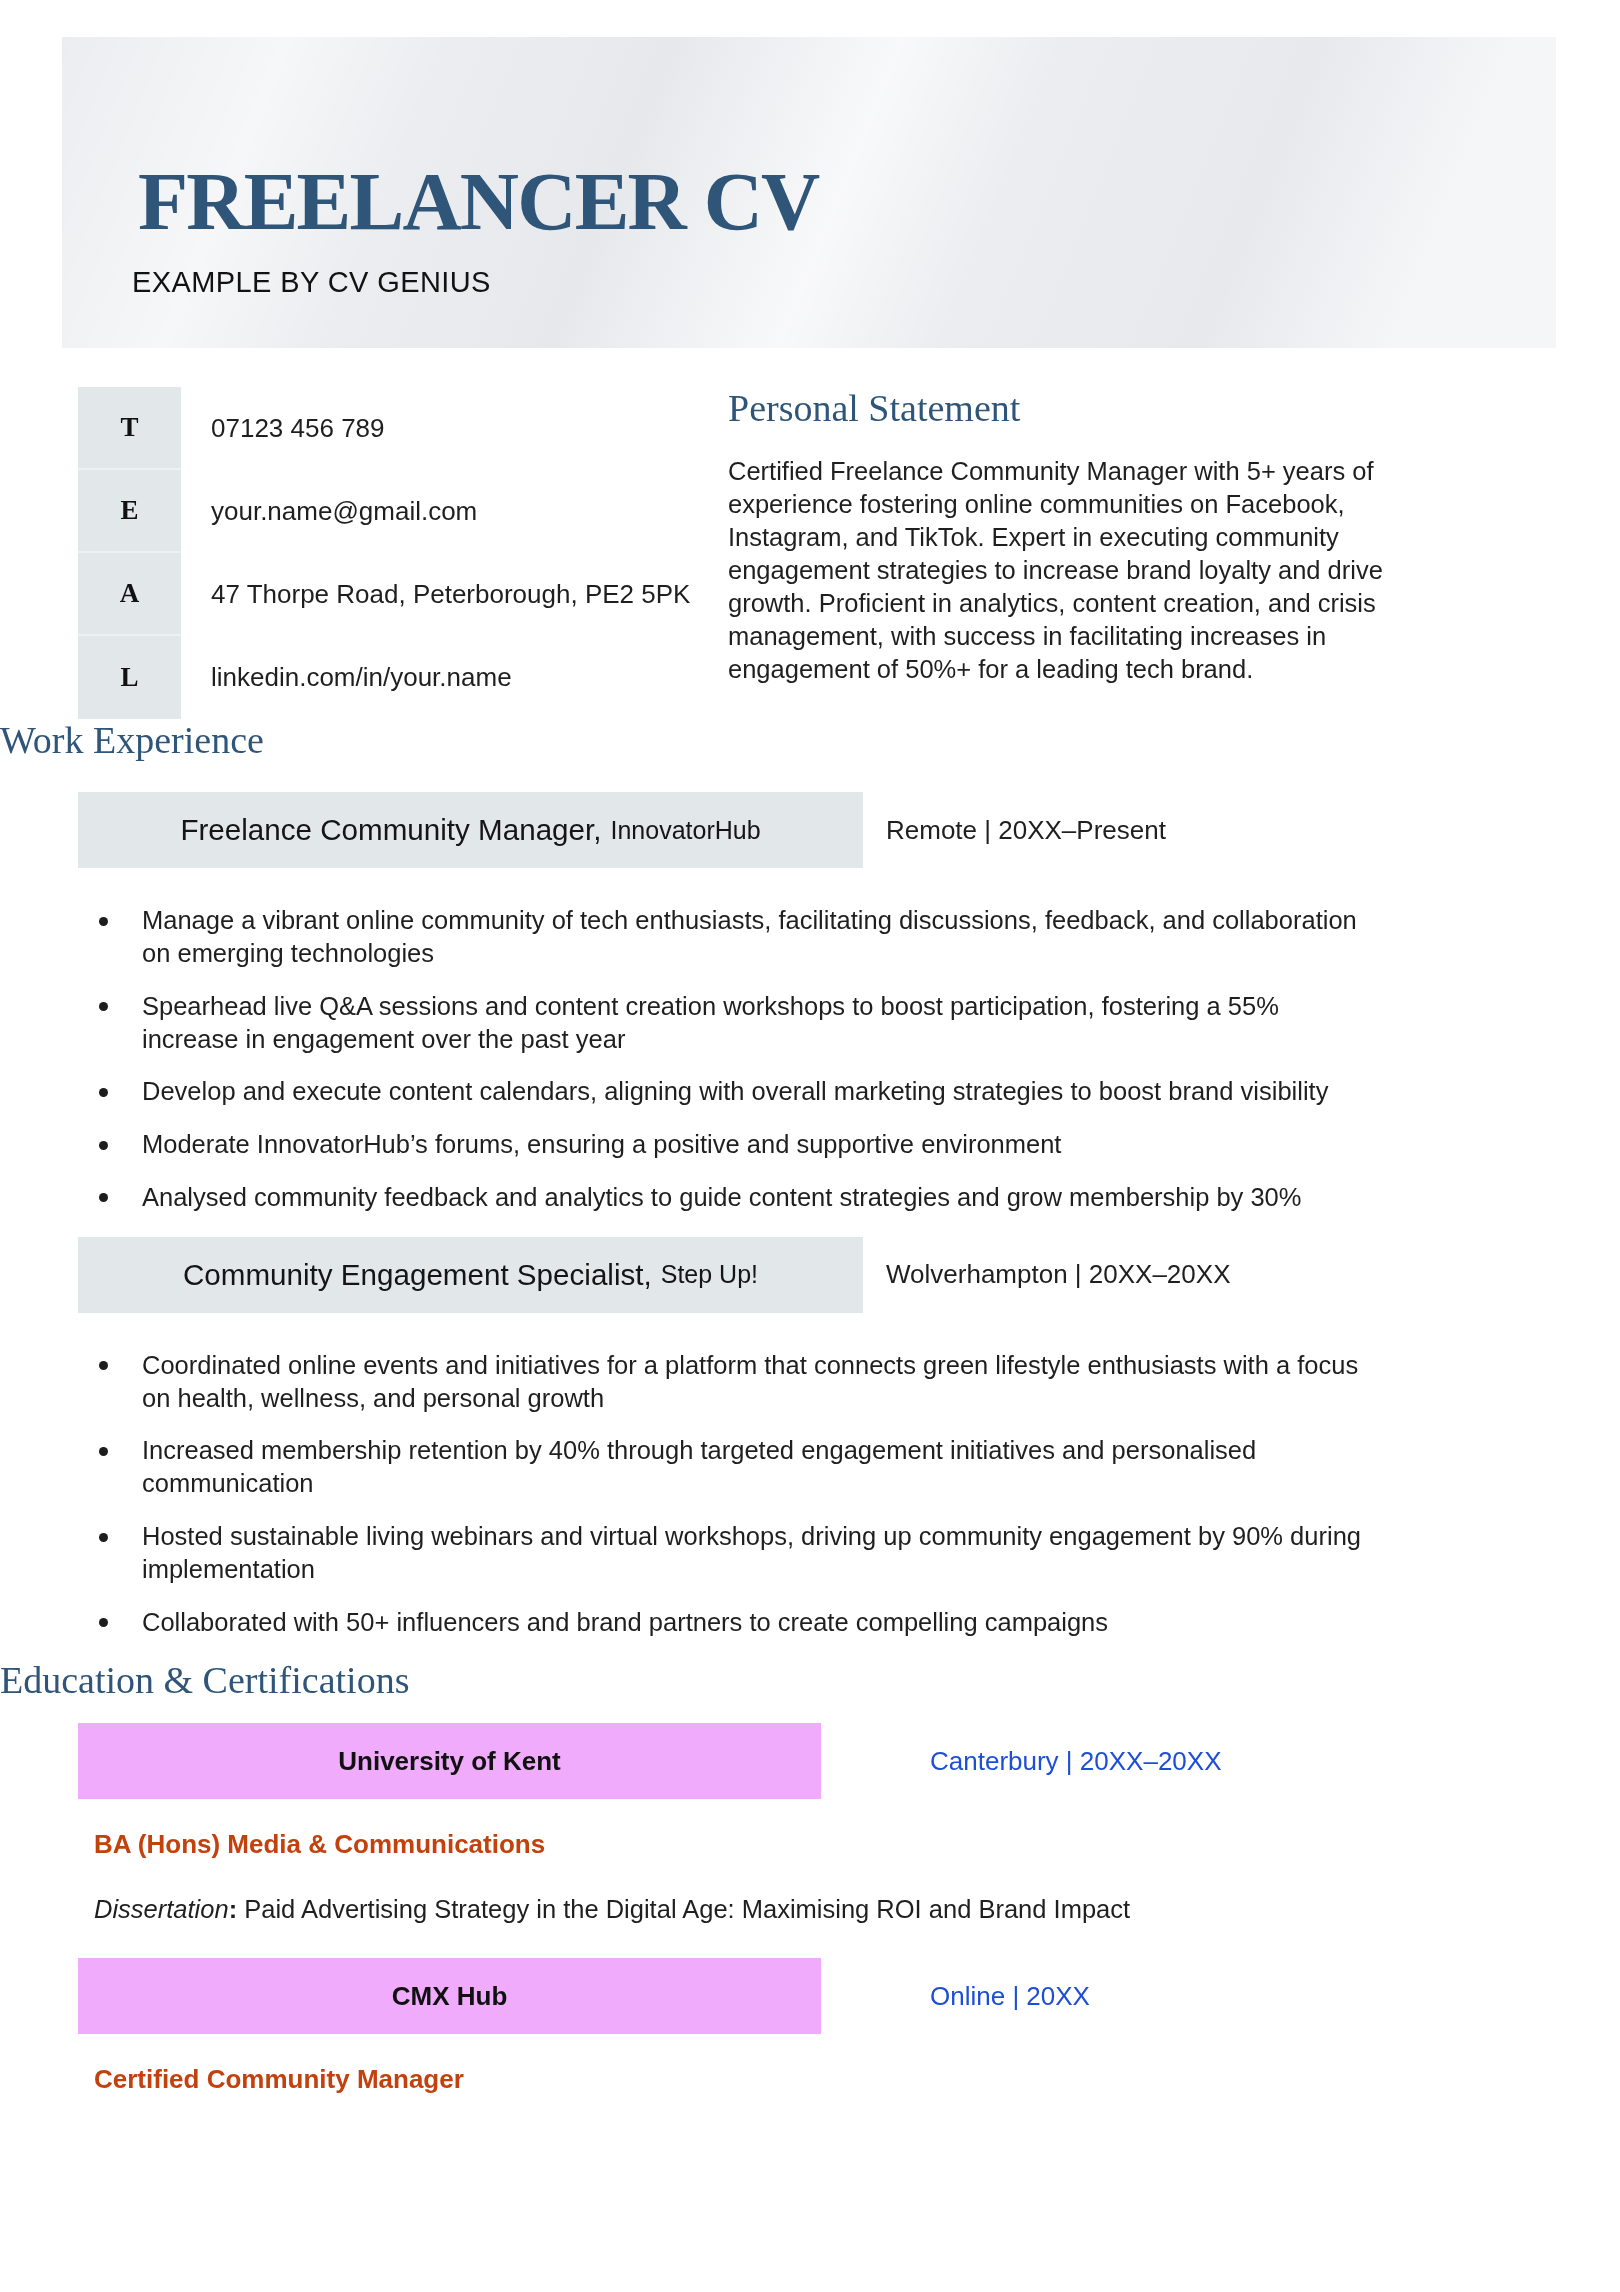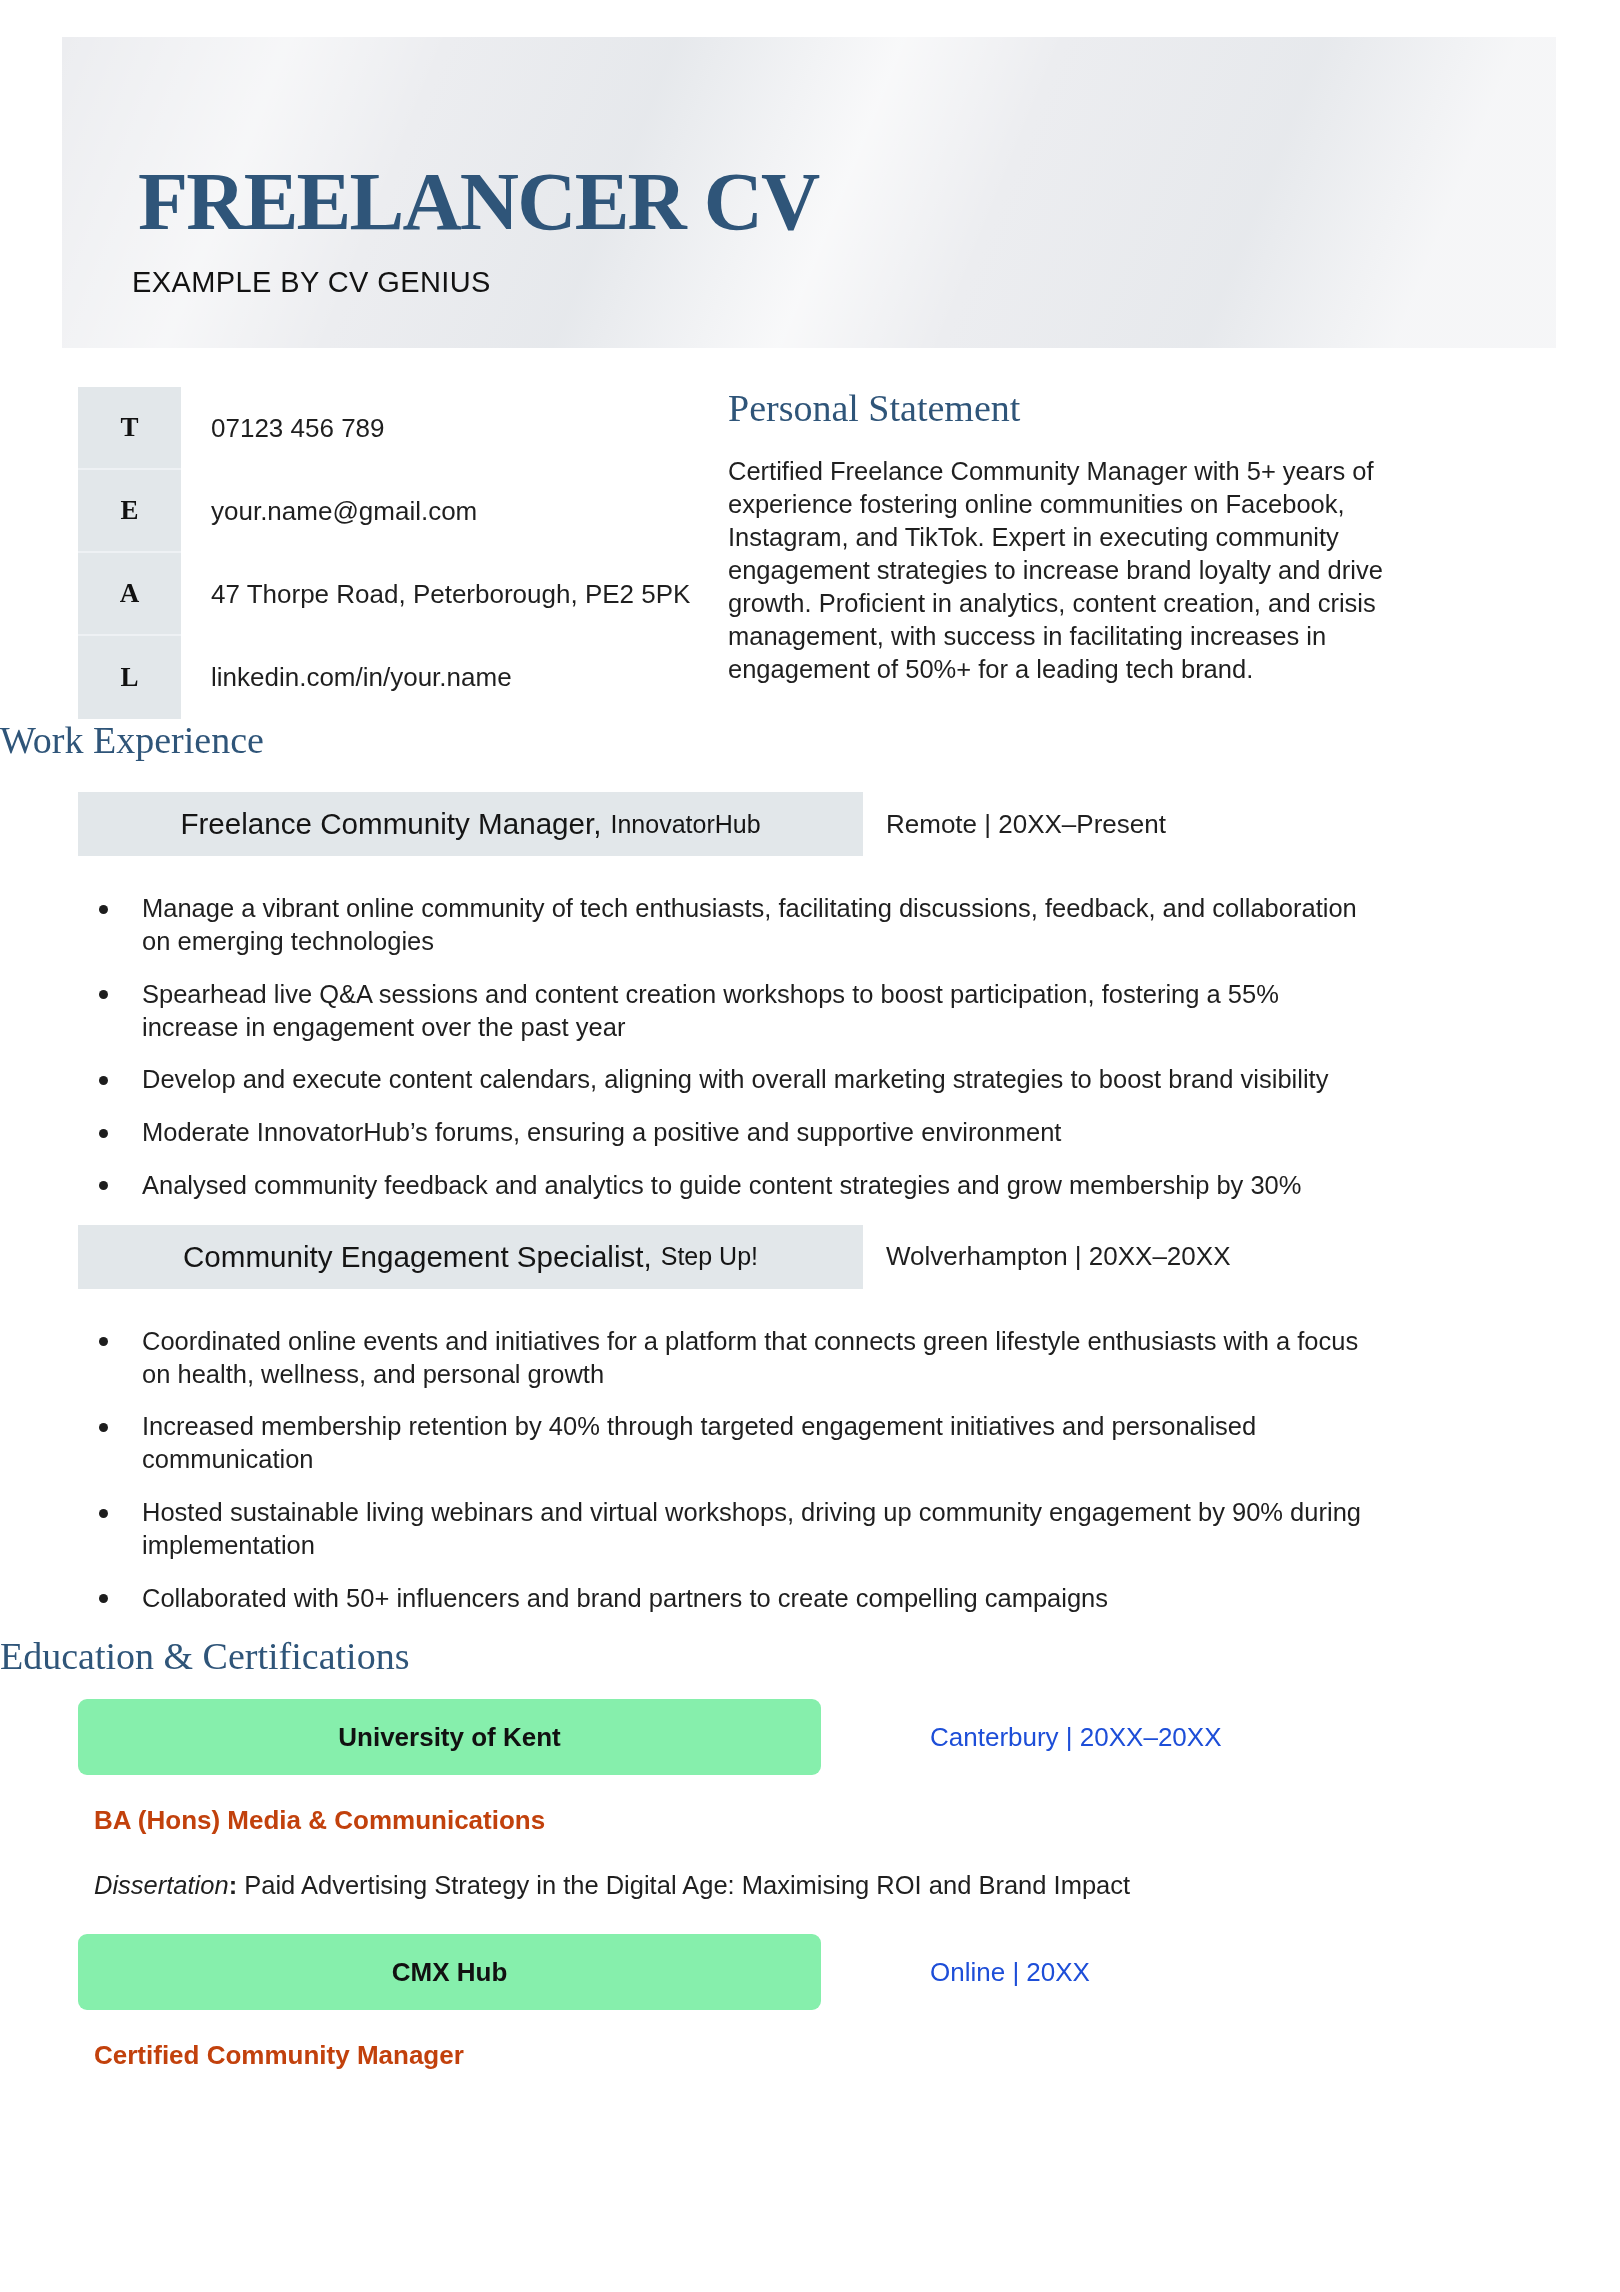--- a/index.html
+++ b/index.html
@@ -51,21 +51,21 @@
     font-family:"Liberation Serif","DejaVu Serif",serif;
     font-weight:400;font-size:38px;line-height:43px;color:#2f5579;margin:0;
   }
   .statement h2.section{margin-bottom:25px;}
   .statement p{margin:0;font-size:25.5px;line-height:33px;color:#1f1f1f;}
   
   .work-heading{margin:57px 0 0 94px;}
   .job-head{display:flex;align-items:center;margin:30px 0 0 78px;}
   .job-head.second{margin-top:23px;}
   .job-box{
-    width:785px;height:64px;background:#e2e7ea;flex:none;
+    width:785px;height:76px;background:#e2e7ea;flex:none;
     display:flex;align-items:baseline;justify-content:center;
     padding-top:0;box-sizing:border-box;align-items:center;
   }
   .job-title{font-size:29.6px;color:#151515;}
   .job-company{font-size:25px;color:#151515;margin-left:9px;}
   .job-meta{margin-left:23px;font-size:26px;color:#1f1f1f;}
   ul.bullets{
     list-style:none;margin:36px 0 0 90px;padding:0;width:1281px;
   }
   ul.bullets li{
@@ -74,23 +74,23 @@
   }
   ul.bullets li .dot{
     position:absolute;left:9px;top:12.5px;width:9px;height:9px;
     border-radius:50%;background:#1d1d1d;
   }
   
   .edu-heading{margin:41px 0 0 94px;}
   .edu-head{display:flex;align-items:center;margin:21.5px 0 0 78px;}
   .edu-head.second{margin-top:32px;}
   .edu-box{
-    width:743px;height:76px;background:#86efac;flex:none;
+    width:743px;height:76px;background:#f0abfc;flex:none;
     display:flex;align-items:center;justify-content:center;
-    font-weight:700;font-size:26px;color:#111;border-radius:9px;
+    font-weight:700;font-size:26px;color:#111;
   }
   .edu-meta{margin-left:109px;font-size:26px;color:#1d4ed8;}
   .edu-line-bold{margin:29px 0 0 94px;font-weight:700;font-size:26px;line-height:33px;color:#c2410c;}
   .edu-line{margin:32px 0 0 94px;font-size:25.5px;line-height:33px;color:#1f1f1f;}
   .edu-line .it{font-style:italic;}
   .edu-line .sep{font-weight:700;}
 </style>
 </head>
 <body>
 

